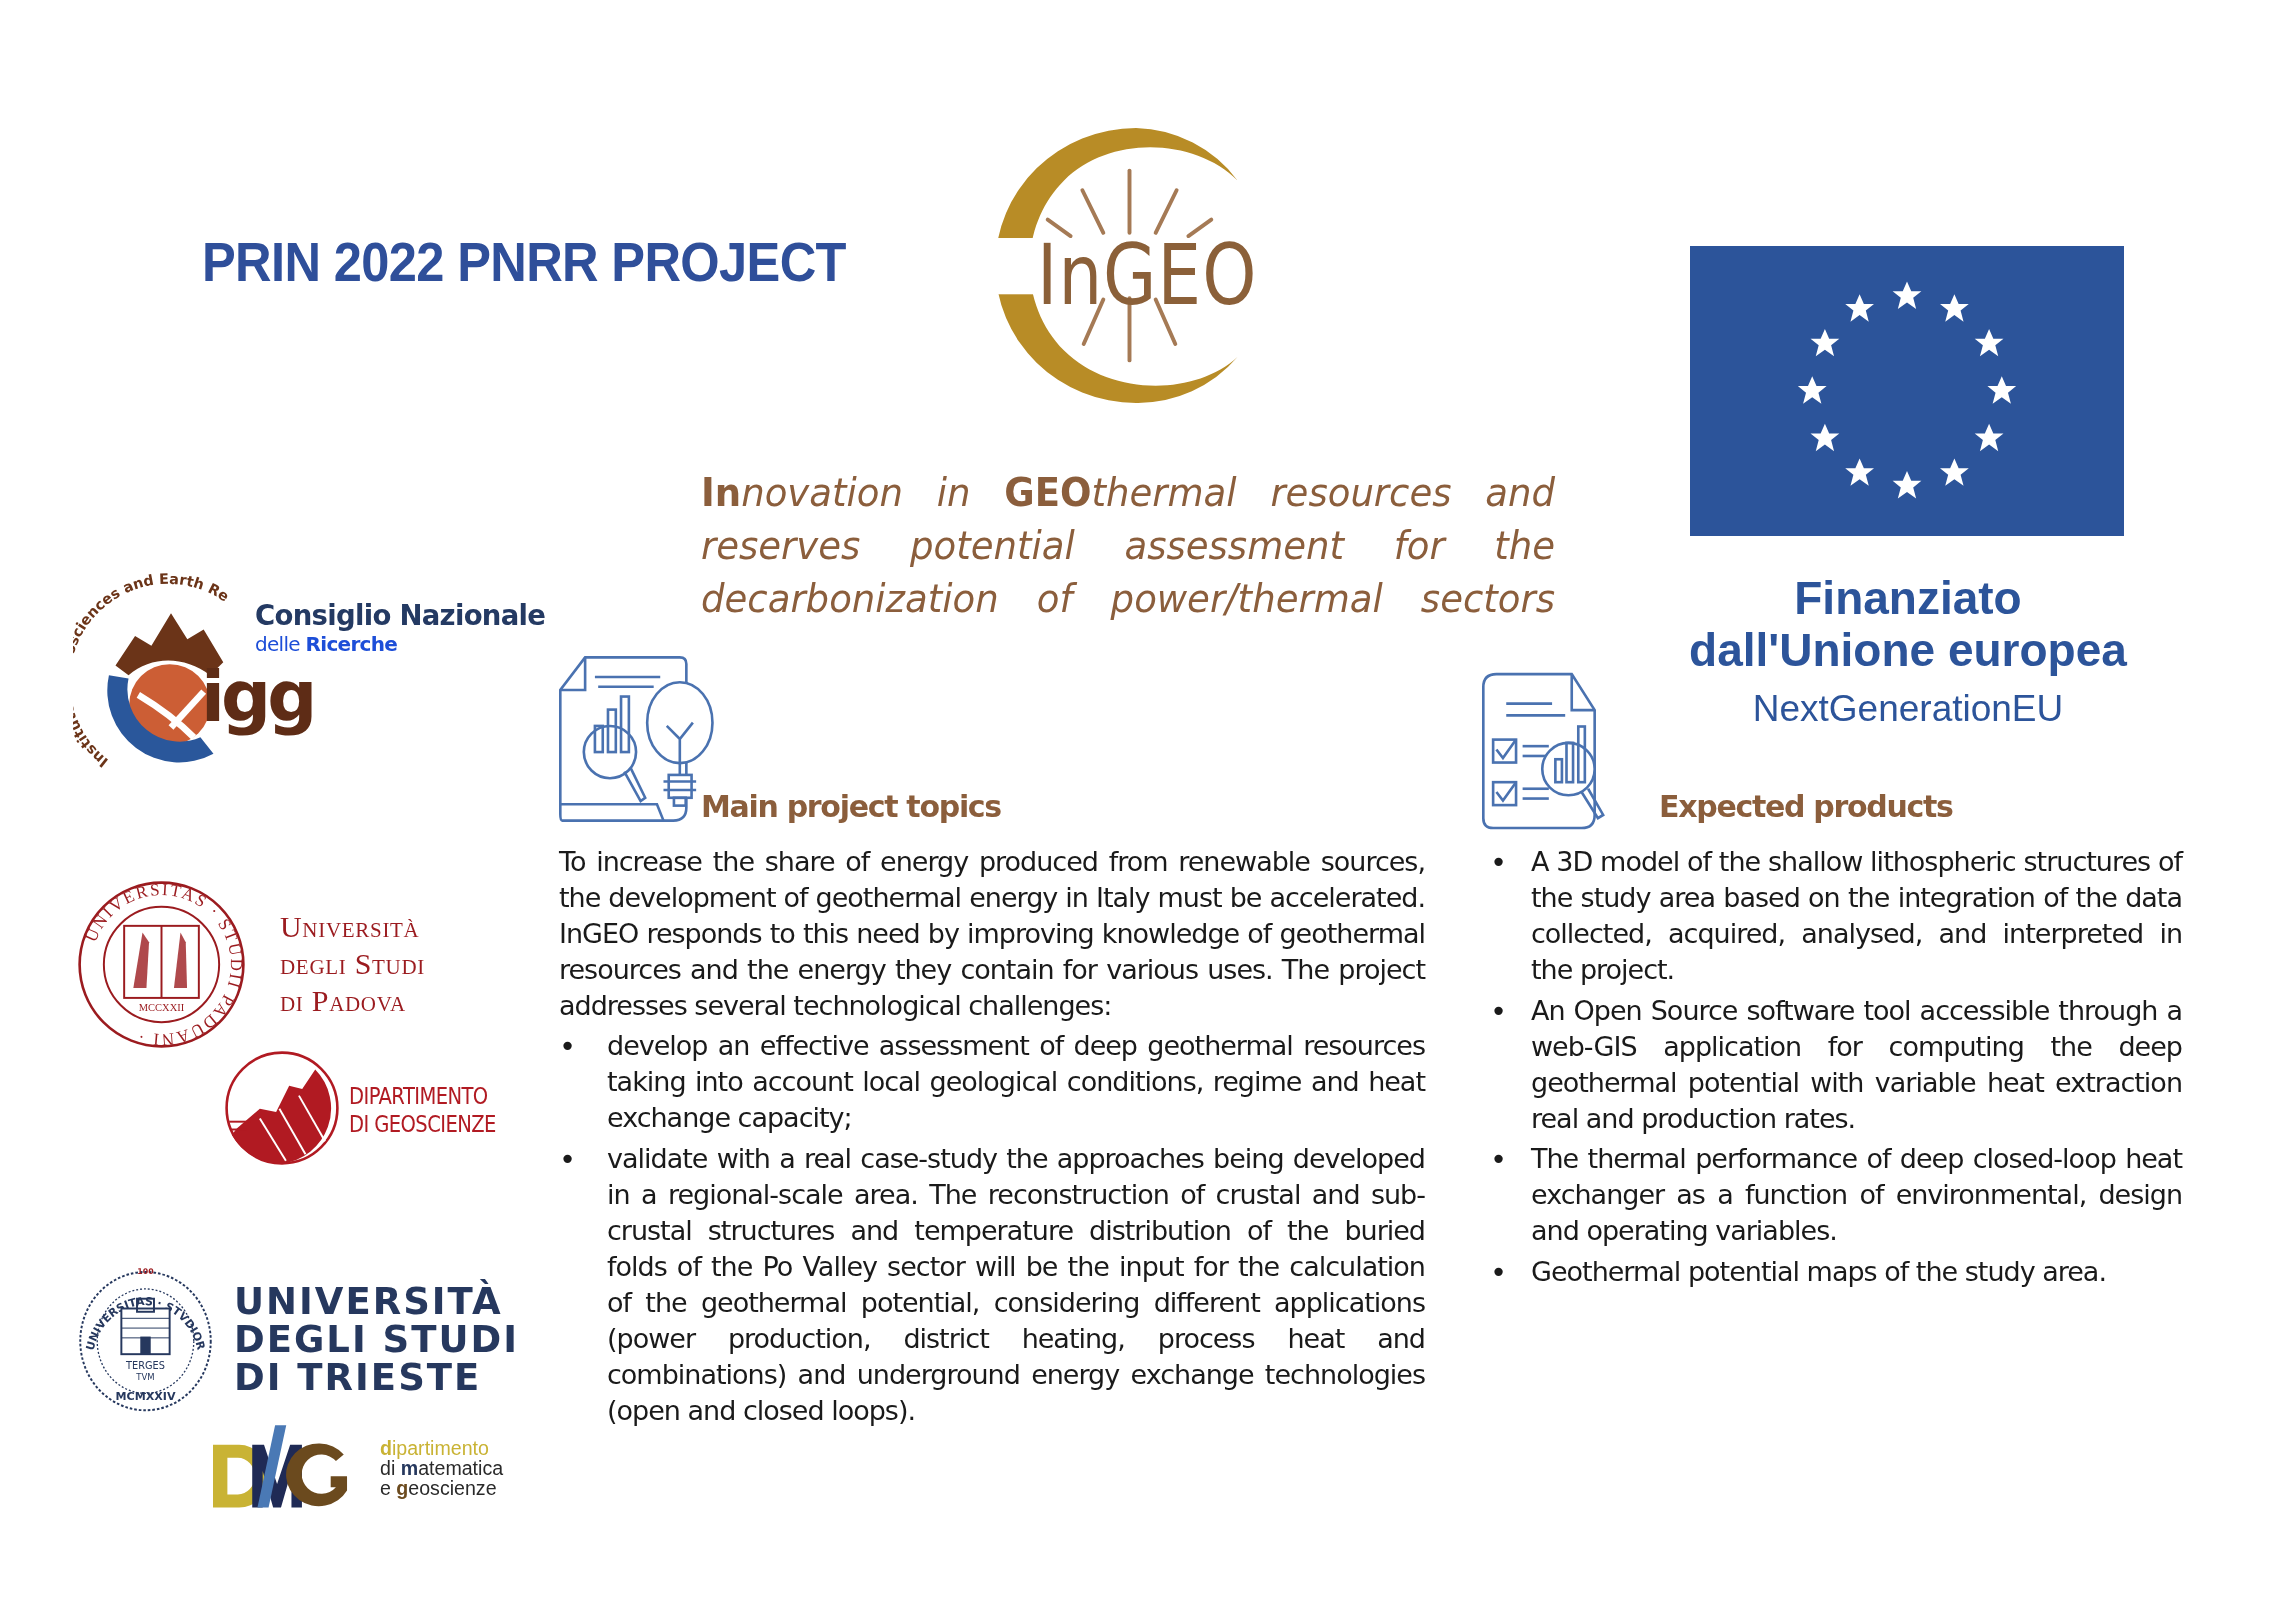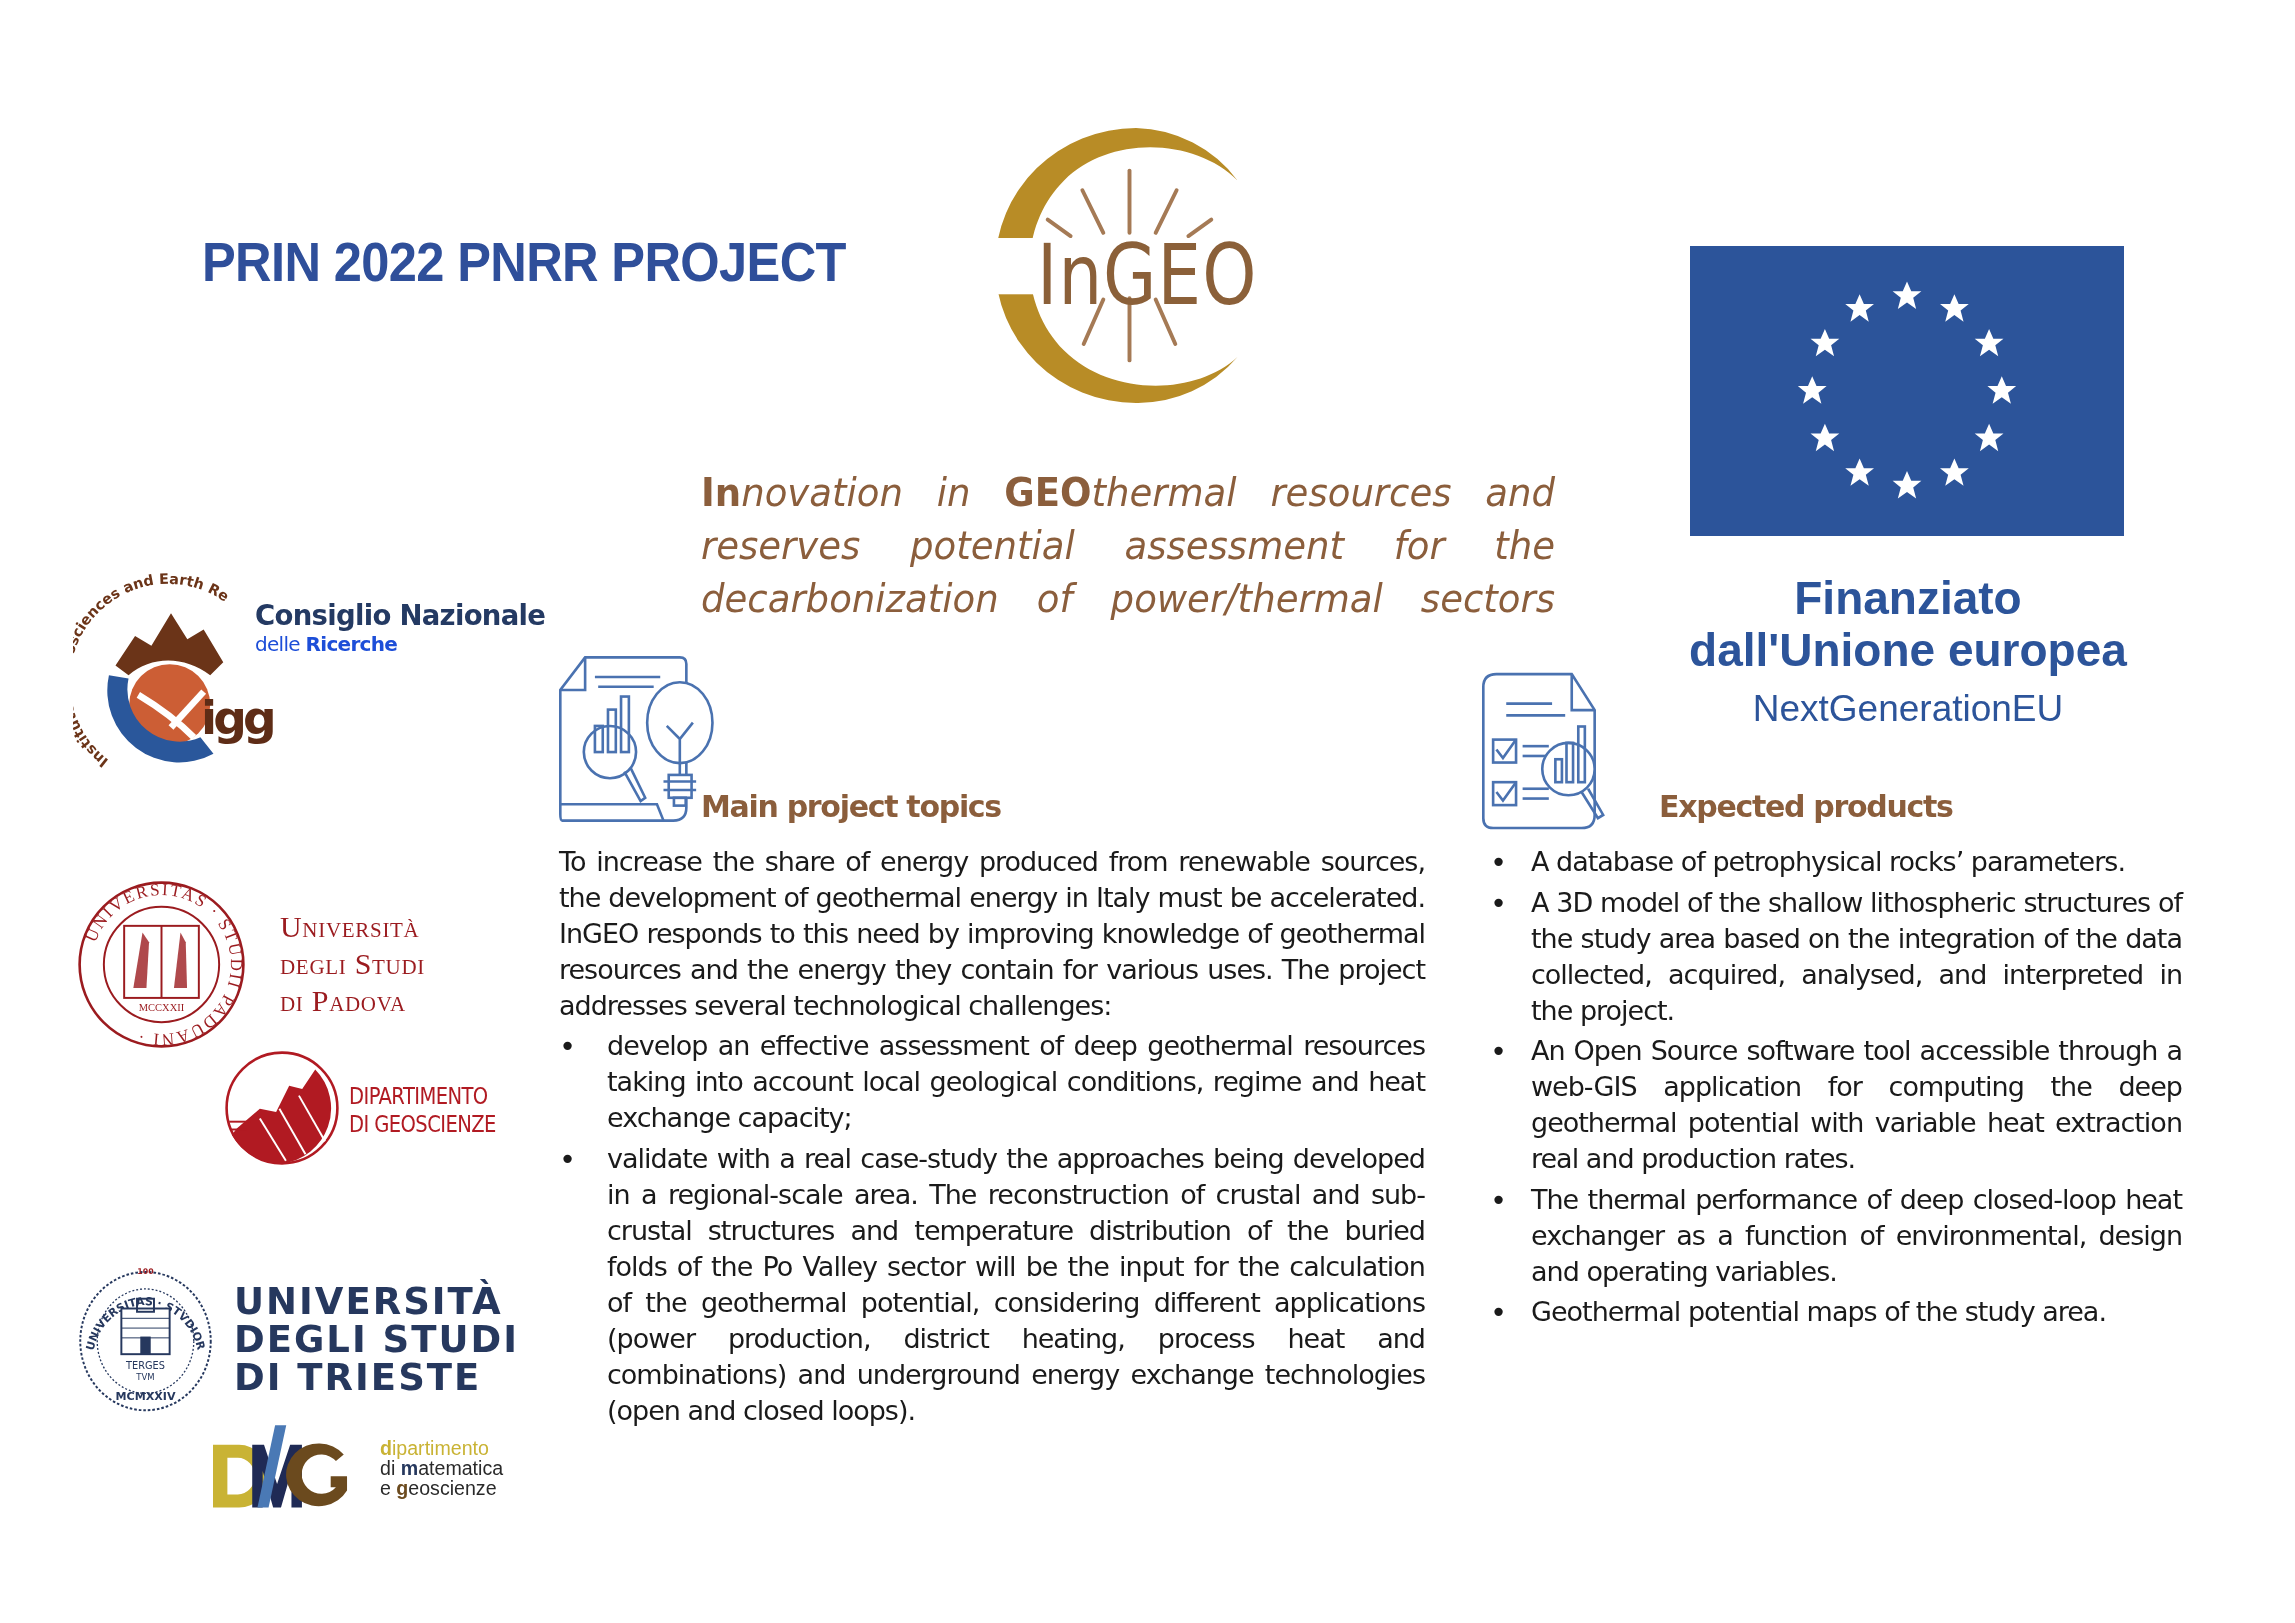--- a/index.html
+++ b/index.html
@@ -99,21 +99,21 @@
     <text font-family="DejaVu Sans, sans-serif" font-size="22" font-weight="bold" fill="#6b3418"><textPath href="#ringpath">Institute of Geosciences and Earth Resources</textPath></text>
 
     <path d="M 65 155 L 95 110 L 120 125 L 150 75 L 175 115 L 200 100 L 230 150 L 210 170 C 170 140 120 140 85 170 Z" fill="#6b3418"></path>
 
     <circle cx="148" cy="215" r="62" fill="#cc5e35"></circle>
 
     <path d="M 55 170 A 110 110 0 0 0 215 290 L 195 265 A 80 80 0 0 1 85 175 Z" fill="#2a579b"></path>
     <path d="M 100 200 Q 150 230 185 265" stroke="#ffffff" stroke-width="10" fill="none"></path>
     <path d="M 150 250 L 200 195" stroke="#ffffff" stroke-width="10" fill="none"></path>
   </svg>
-  <div class="abs" style="left:128px; top:101px; font-family:'DejaVu Sans', sans-serif; font-weight:bold; font-size:47px; color:#5e2c16; letter-spacing:-3.9px; line-height:65px;margin-top:20px;">igg</div>
+  <div class="abs" style="left:128px; top:101px; font-family:'DejaVu Sans', sans-serif; font-weight:bold; font-size:70px; color:#5e2c16; letter-spacing:-3.9px; line-height:65px;">igg</div>
 </div>
 <div class="abs cnr1 logo-text">Consiglio Nazionale</div>
 <div class="abs cnr2 logo-text"><span>delle </span><b>Ricerche</b></div>
 
 <div class="abs" style="left:77px; top:880px; width:169px; height:169px;">
   <svg width="169" height="169" viewBox="0 0 258 258">
     <circle cx="129" cy="129" r="125" fill="none" stroke="#9b1b1f" stroke-width="4"></circle>
     <circle cx="129" cy="129" r="88" fill="none" stroke="#9b1b1f" stroke-width="3"></circle>
     <defs>
         <path id="padring" d="M 129 129 m -106 0 a 106 106 0 1 1 212 0 a 106 106 0 1 1 -212 0"></path>
@@ -242,20 +242,19 @@
 <div class="abs body-text left-col">
   <p style="margin:0 0 3.9px 0;">To increase the share of energy produced from renewable sources, the development of geothermal energy in Italy must be accelerated. InGEO responds to this need by improving knowledge of geothermal resources and the energy they contain for various uses. The project addresses several technological challenges:</p>
   <ul class="bullets">
     <li>develop an effective assessment of deep geothermal resources taking into account local geological conditions, regime and heat exchange capacity;</li>
     <li>validate with a real case-study the approaches being developed in a regional-scale area. The reconstruction of crustal and sub-crustal structures and temperature distribution of the buried folds of the Po Valley sector will be the input for the calculation of the geothermal potential, considering different  applications (power production, district heating, process heat and combinations) and underground energy exchange technologies (open and closed loops).</li>
   </ul>
 </div>
 
 <div class="abs body-text right-col">
   <ul class="bullets">
-    <li>A database of petrophysical rocks’ parameters.</li>
     <li>A 3D model of the shallow lithospheric structures of the study area based on the integration of the data collected, acquired, analysed, and interpreted in the project.</li>
     <li>An Open Source software tool accessible through a web-GIS application for computing the deep geothermal potential with variable heat extraction real and production rates.</li>
     <li>The thermal performance of deep closed-loop heat exchanger as a function of environmental, design and operating variables.</li>
     <li>Geothermal potential maps of the study area.</li>
   </ul>
 </div>
 
 
 </body></html>

